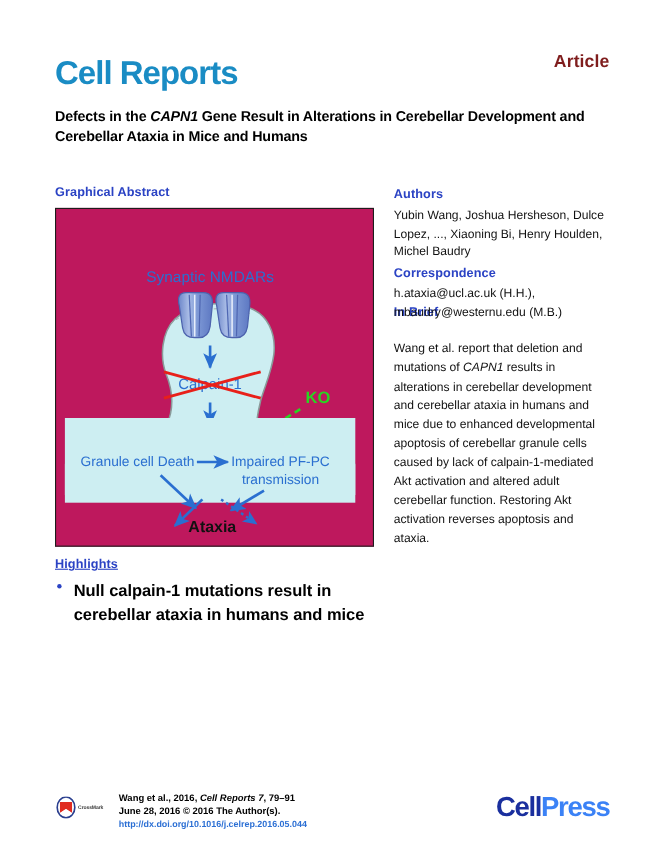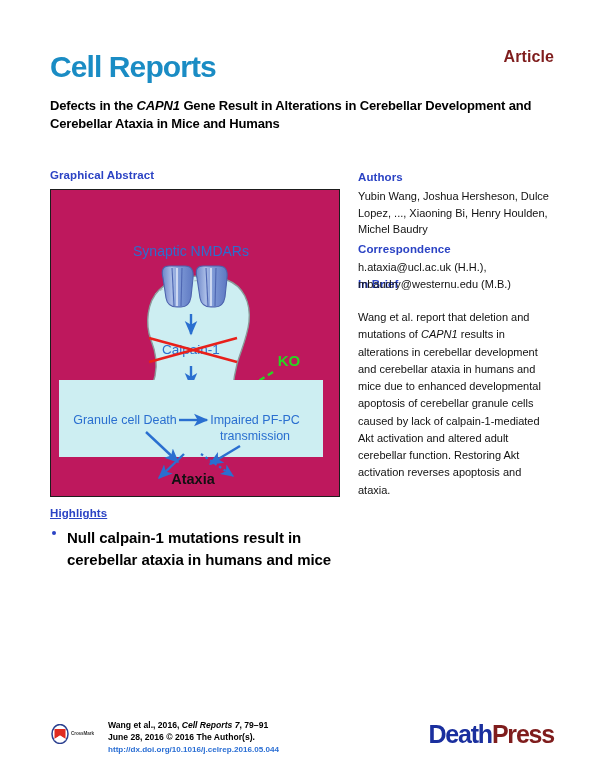--- a/index.html
+++ b/index.html
@@ -155,21 +155,21 @@
   #cellpress-logo {
     position: absolute;
     right: 46px;
     top: 722px;
     font-size: 25px;
     font-weight: bold;
     letter-spacing: -1.2px;
     line-height: 1;
   }
   .cp-dark { color: #1a2f9e; }
-  .cp-light { color: #7f1d1d; margin-top: 28px; }
+  .cp-light { color: #3b82f6; margin-top: 28px; }
 </style>
 </head>
 <body>
 
 <div class="article-tag">Article</div>
 
 <div class="masthead">Cell Reports</div>
 
 <div class="paper-title">
   <span>Defects in the </span><i>CAPN1</i><span> Gene Result in Alterations in Cerebellar Development and Cerebellar Ataxia in Mice and Humans</span>
@@ -315,14 +315,14 @@
 </svg>
 <div id="crossmark-label">CrossMark</div>
 
 <div id="citation">
   <span>Wang et al., 2016, </span><i>Cell Reports </i><i>7</i><span>, 79–91</span><br>
   <span>June 28, 2016 © 2016 The Author(s).</span><br>
   <span id="citation-doi">http://dx.doi.org/10.1016/j.celrep.2016.05.044</span>
 </div>
 
 <div id="cellpress-logo">
-  <span class="cp-dark">Death</span><span class="cp-light">Press</span>
+  <span class="cp-dark">Cell</span><span class="cp-light">Press</span>
 </div>
 
 </body></html>

